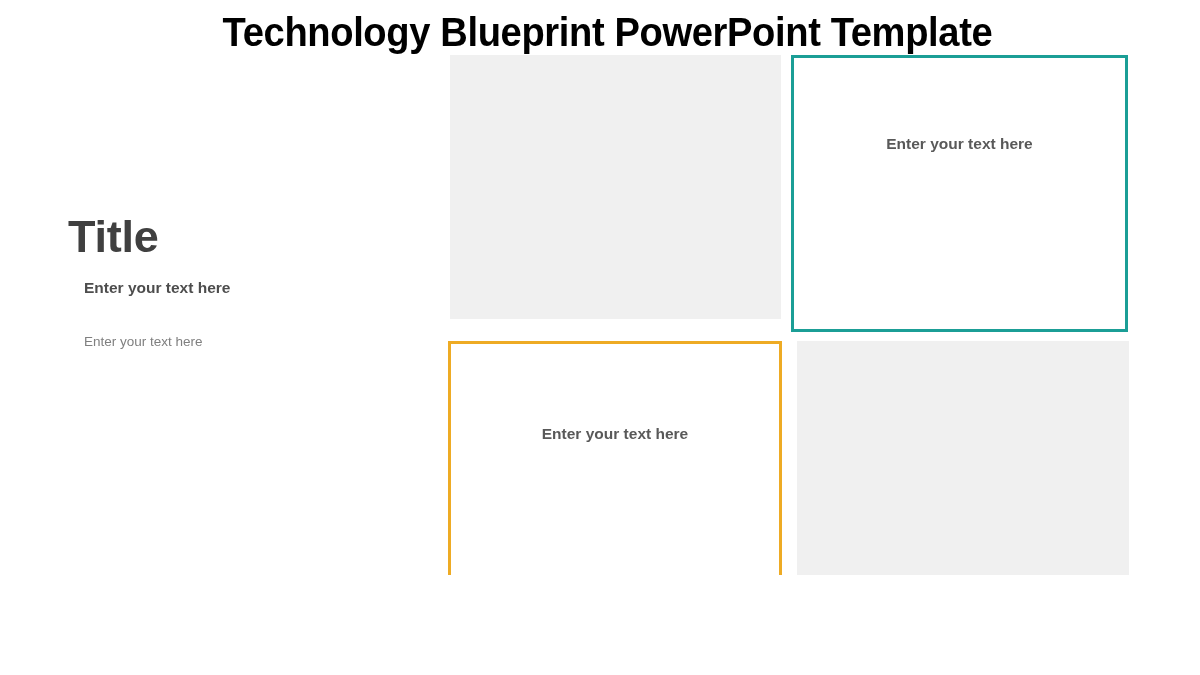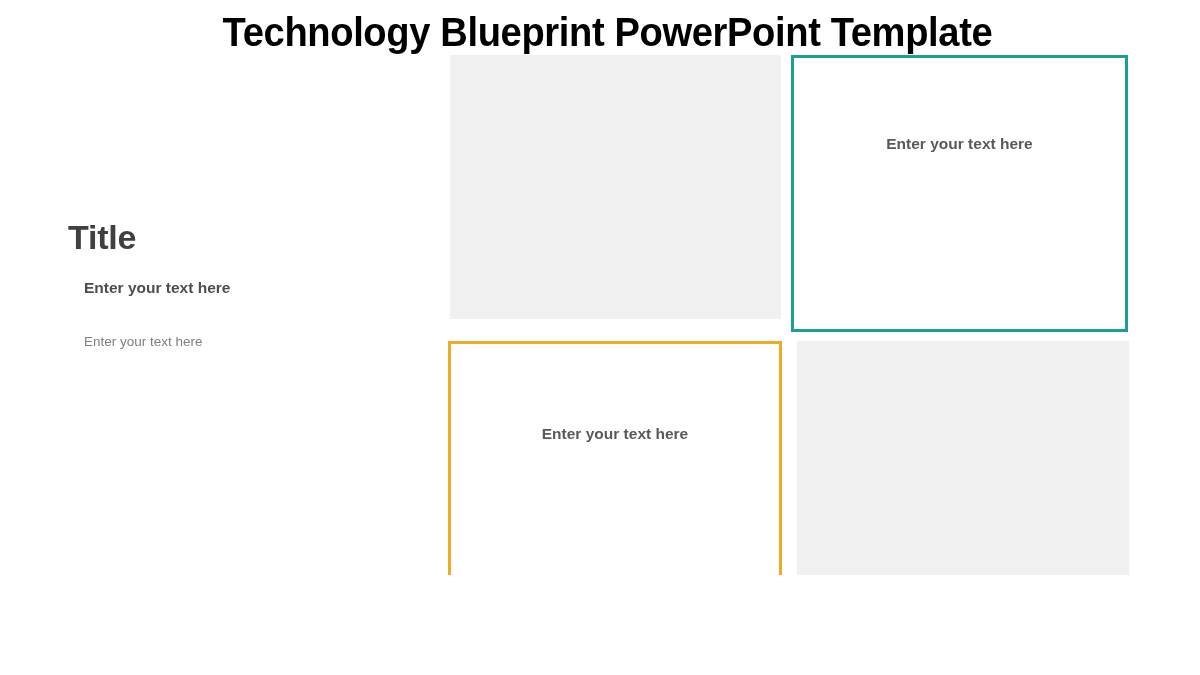--- a/index.html
+++ b/index.html
@@ -37,21 +37,21 @@
   }
 
   
   #left-column {
     position: absolute;
     left: 68px;
     top: 218px;
     width: 330px;
   }
   #left-title {
-    font-size: 34px;
+    font-size: 45px;
     font-weight: bold;
     line-height: 38px;
     color: #404040;
     letter-spacing: -0.2px;
   }
   #left-subhead {
     margin-top: 22px;
     margin-left: 16px;
     font-size: 15.5px;
     font-weight: bold;

